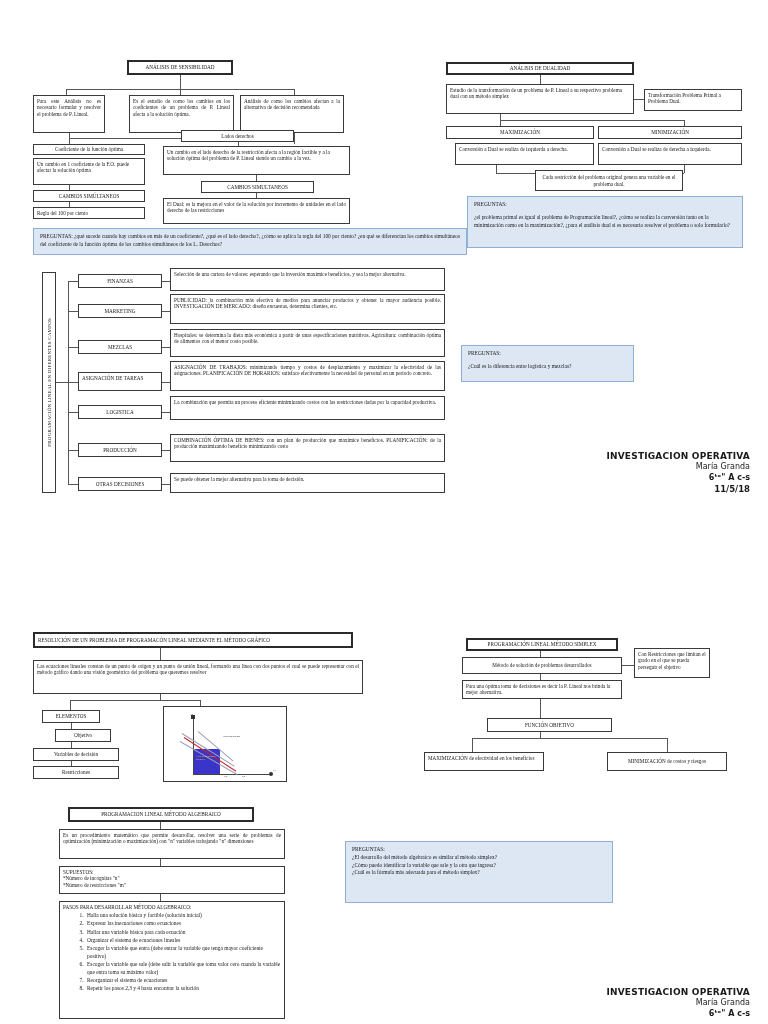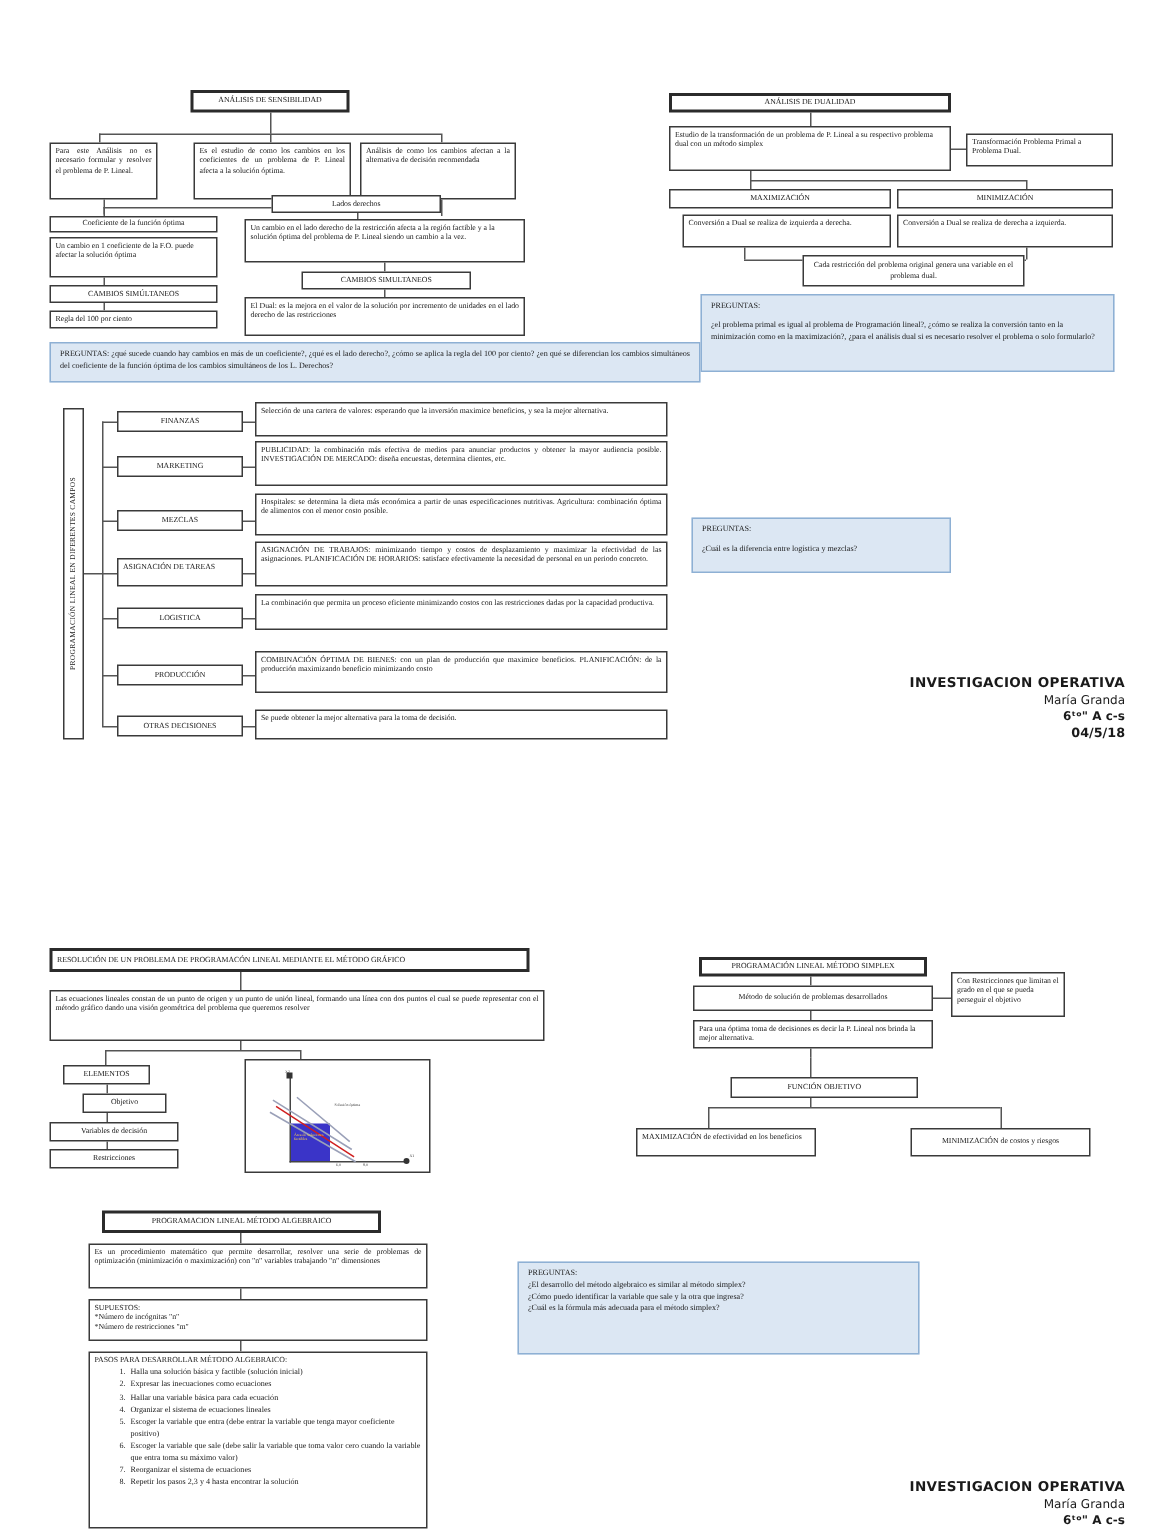--- a/index.html
+++ b/index.html
@@ -228,21 +228,21 @@
 
   <div class="blue" style="left:461px;top:345px;width:173px;height:37px;">
     <div style="margin-bottom:5px;">PREGUNTAS:</div>
     <div>¿Cuál es la diferencia entre logística y mezclas?</div>
   </div>
 
   <div class="sig" style="left:520px;top:450px;width:230px;">
     <div class="s1">INVESTIGACION OPERATIVA</div>
     <div class="s2">María Granda</div>
     <div class="s3">6ᵗᵒ" A c-s</div>
-    <div class="s4">04/5/18</div>
+    <div class="s4">11/5/18</div>
   </div>
 
   <div class="box thick pad lbl" style="left:33px;top:632px;width:320px;height:16px;display:flex;align-items:center;">
     <span>RESOLUCIÓN DE UN PROBLEMA DE PROGRAMACÓN LINEAL MEDIANTE EL MÉTODO GRÁFICO</span>
   </div>
   <div class="ln v" style="left:160px;top:648px;height:12px;"></div>
   <div class="box pad just lbl" style="left:33px;top:660px;width:330px;height:34px;">
     <span>Las ecuaciones lineales constan de un punto de origen y un punto de unión lineal, formando una línea con dos puntos el cual se puede representar con el método gráfico dando una visión geométrica del problema que queremos resolver</span>
   </div>
 

